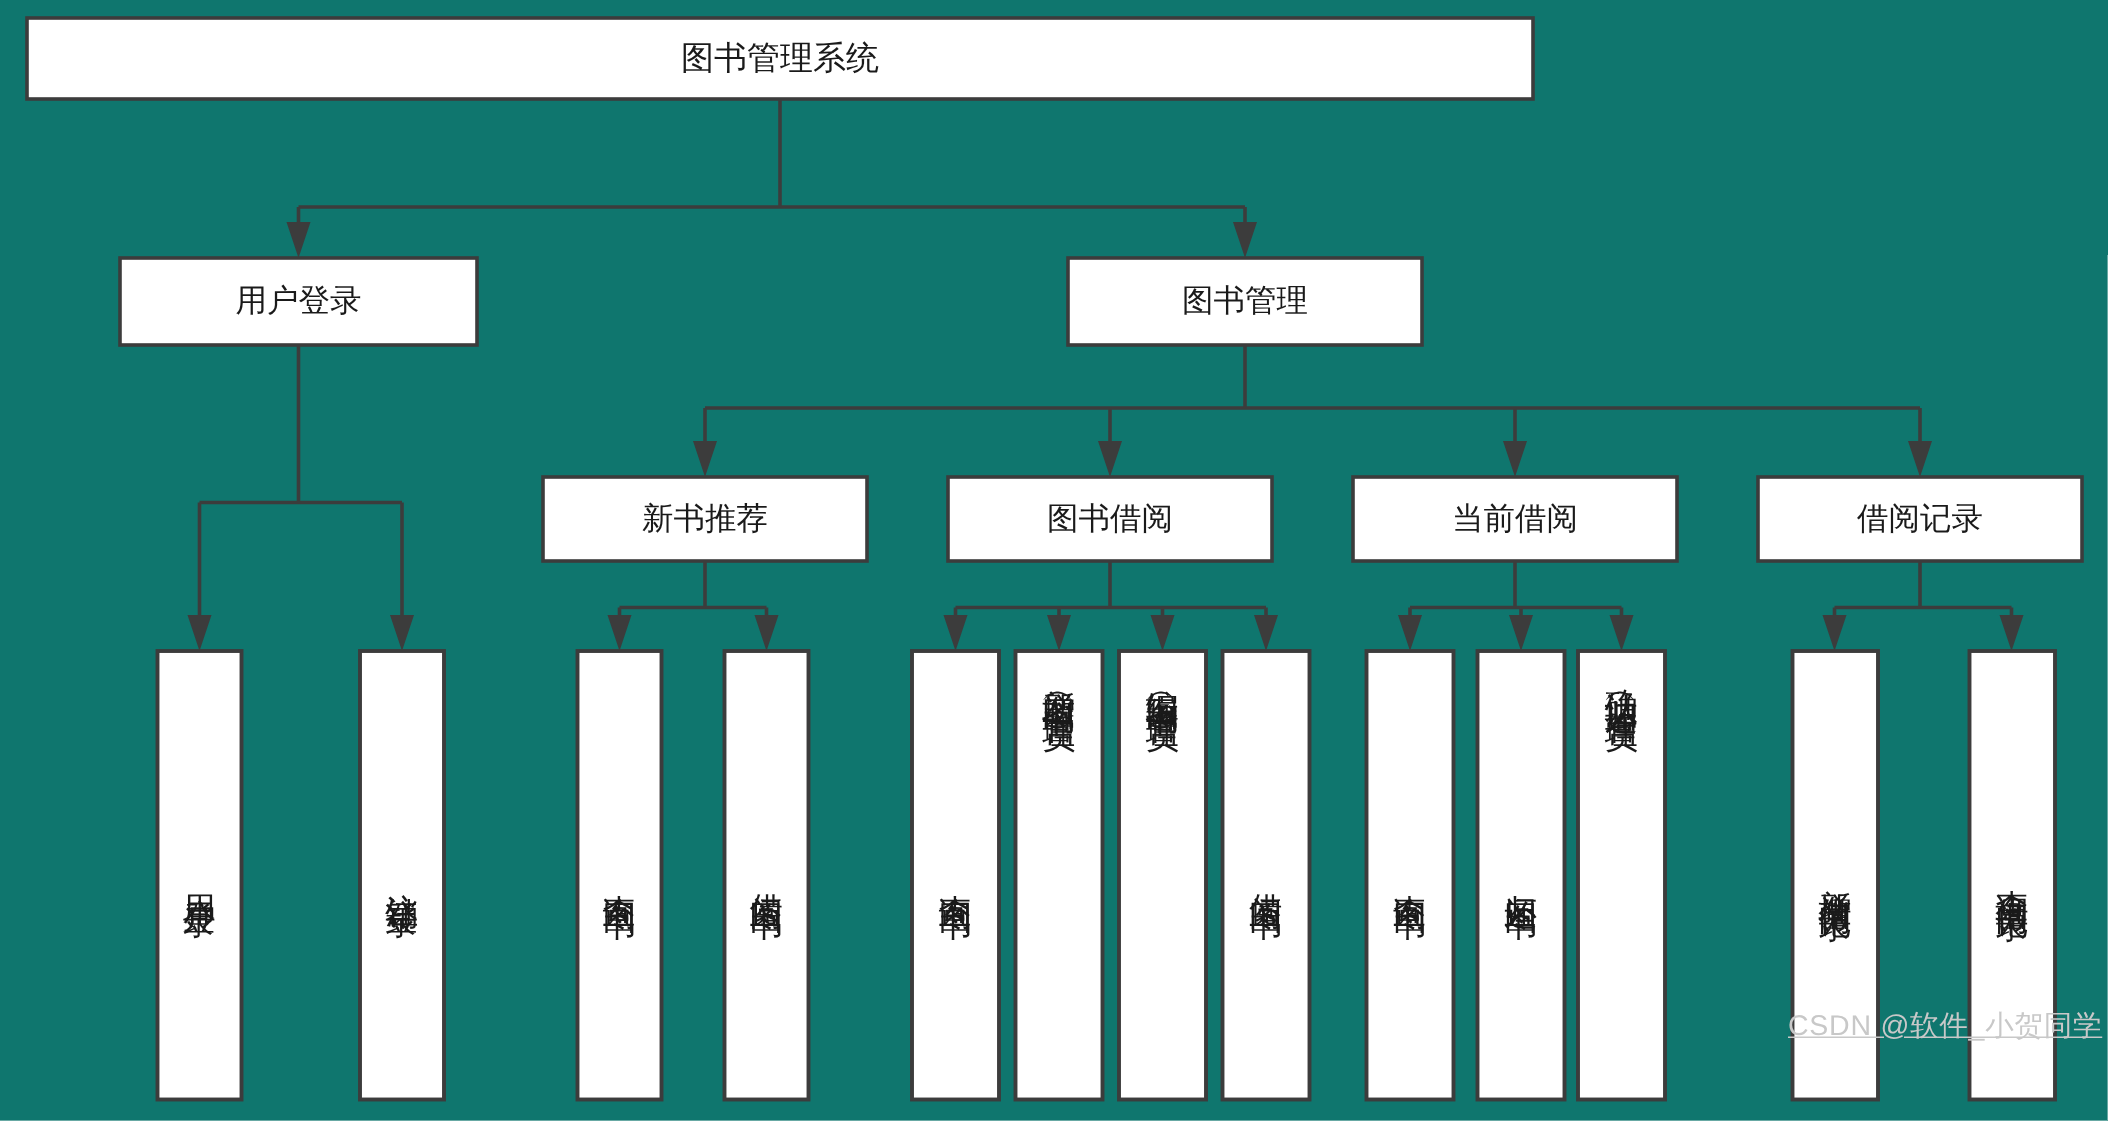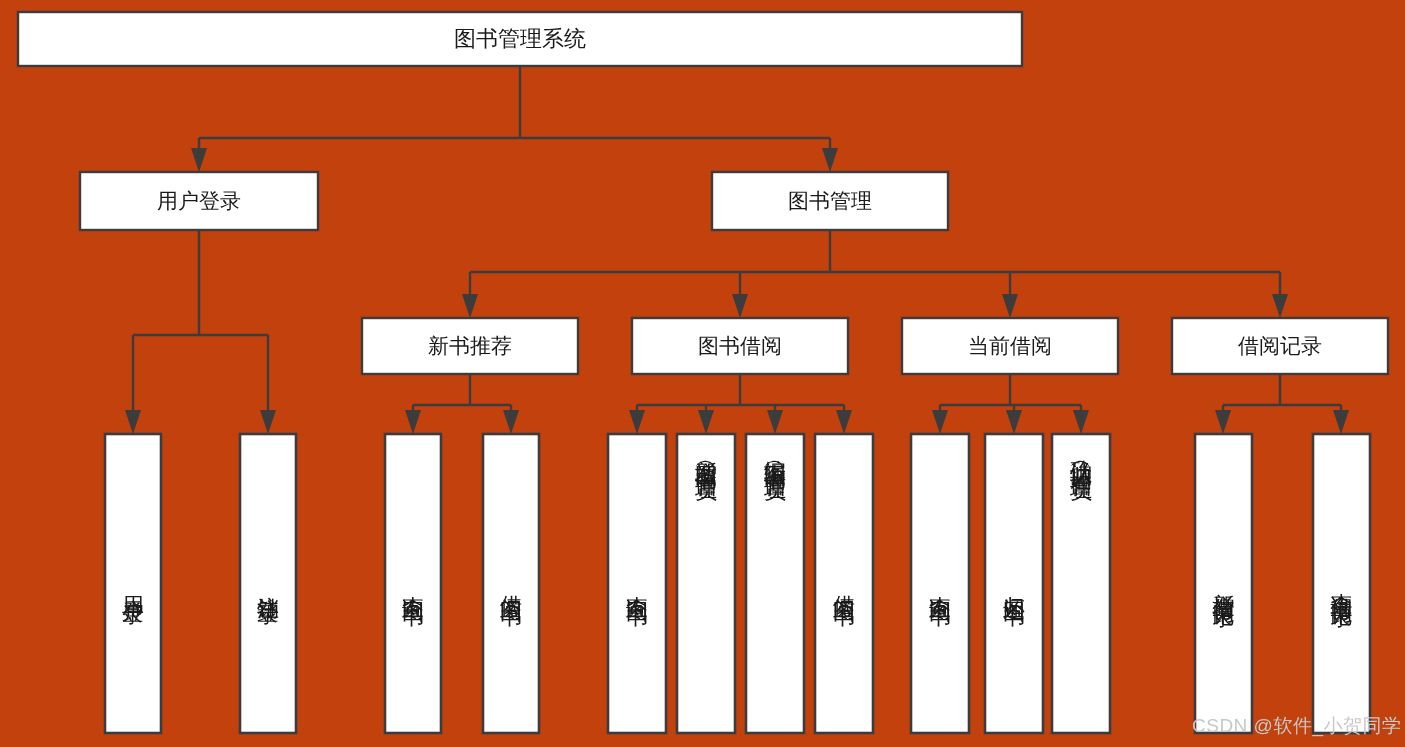--- a/index.html
+++ b/index.html
@@ -11,21 +11,21 @@
   body {
     width: 1405px;
     height: 747px;
     font-family: "Liberation Sans", "DejaVu Sans", sans-serif;
     overflow: hidden;
   }
   #diagram-root {
     position: relative;
     width: 1405px;
     height: 747px;
-    background: #c2410c;
+    background: #0f766e;
   }
   svg#diagram-svg {
     position: absolute;
     top: 0;
     left: 0;
     width: 1405px;
     height: 747px;
     display: block;
   }
   .node-rect {
@@ -180,15 +180,15 @@
       <div class="vlabel" style="left: 706px; transform: translateX(-50%); top: 442px;">新增图书（管理员）</div>
       <div class="vlabel" style="left: 775px; transform: translateX(-50%); top: 442px;">编辑图书（管理员）</div>
       <div class="vlabel" style="left: 844px; transform: translate(-50%, -50%); top: 583.5px;">借阅图书</div>
       <div class="vlabel" style="left: 940px; transform: translate(-50%, -50%); top: 583.5px;">查询图书</div>
       <div class="vlabel" style="left: 1014px; transform: translate(-50%, -50%); top: 583.5px;">归还图书</div>
       <div class="vlabel" style="left: 1081px; transform: translateX(-50%); top: 442px;">确认归还（管理员）</div>
       <div class="vlabel" style="left: 1223.5px; transform: translate(-50%, -50%); top: 583.5px;">新增借阅记录</div>
       <div class="vlabel" style="left: 1341.5px; transform: translate(-50%, -50%); top: 583.5px;">查询借阅记录</div>
     </div>
 
-  <div class="watermark" style="left: 1192px; top: 713px;">CSDN @软件_小贺同学</div>
+  <div class="watermark" style="left: 1192px; top: 671px; text-decoration: underline;">CSDN @软件_小贺同学</div>
 
 </div>
 
 </body></html>

